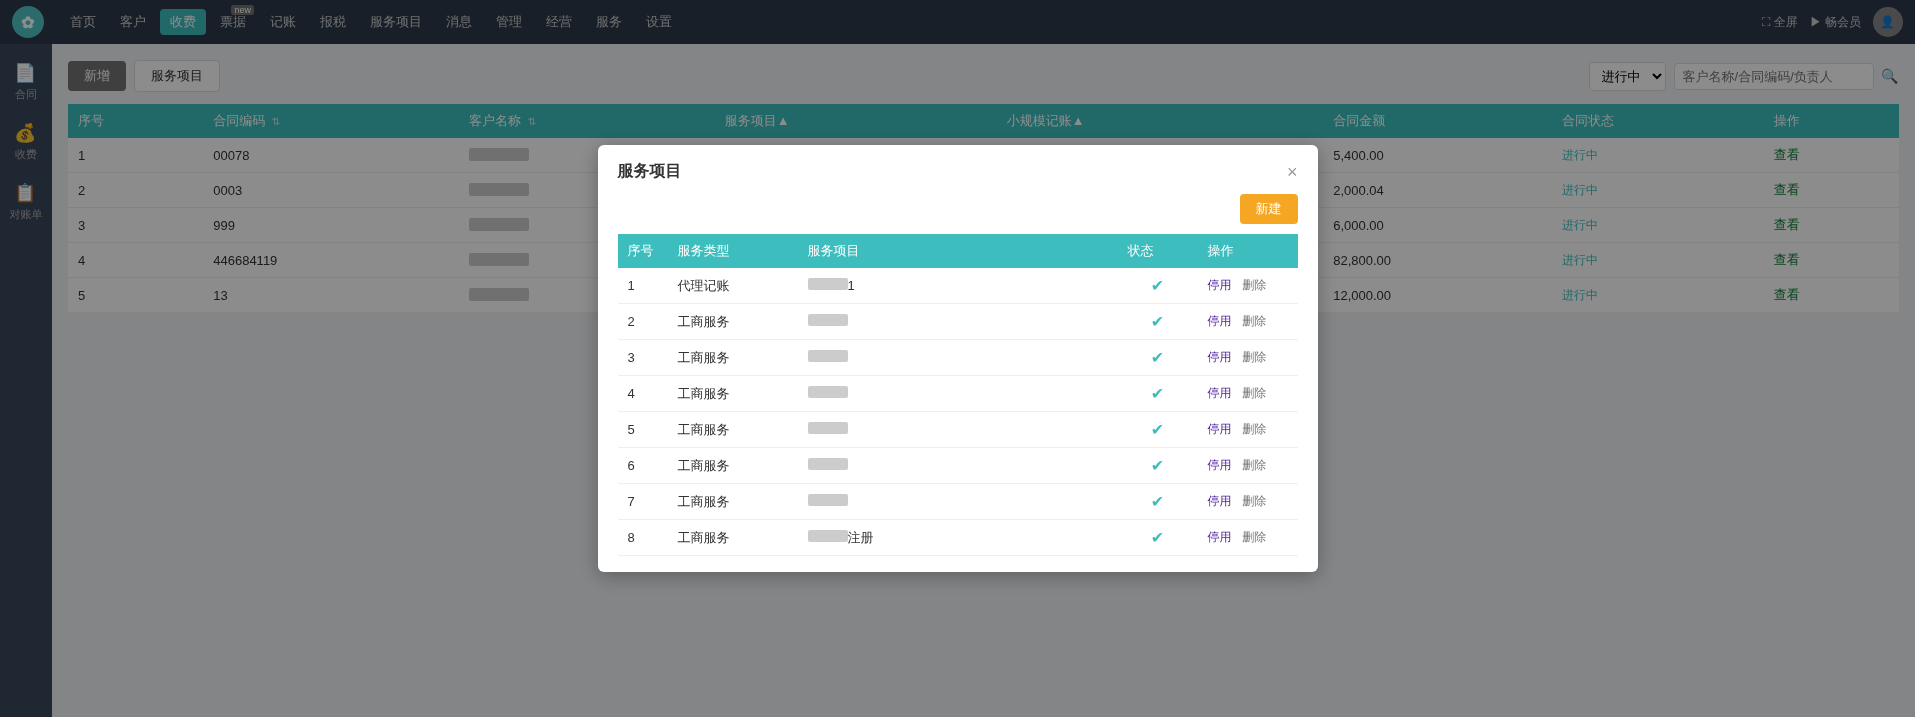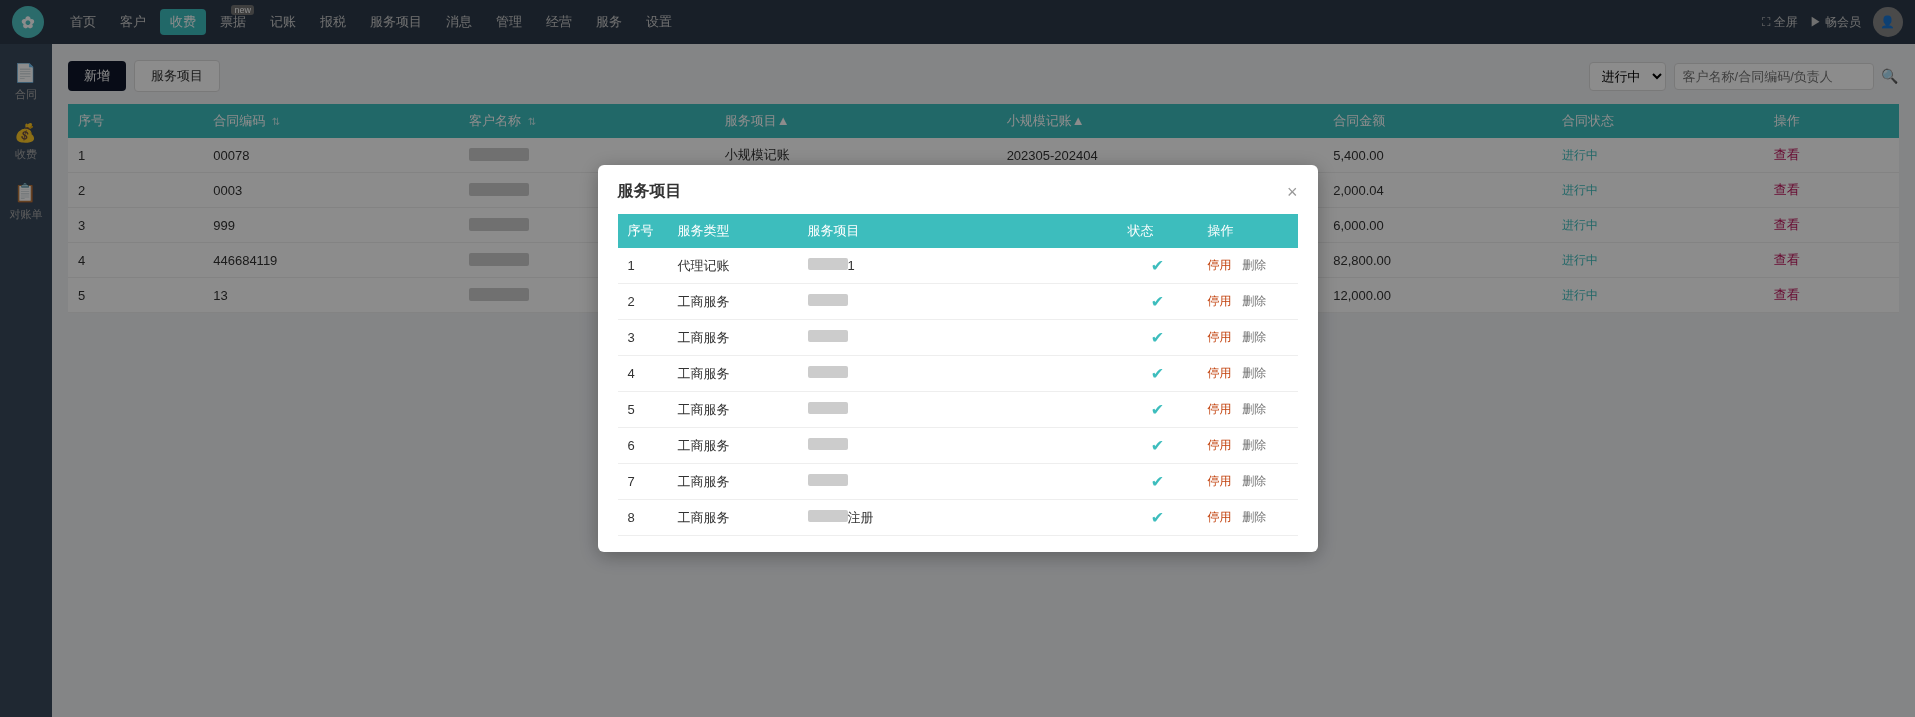--- a/index.html
+++ b/index.html
@@ -53,21 +53,21 @@
     .main-content {
       margin-top: 44px; margin-left: 52px; padding: 16px;
       position: relative;
     }
 
     
     .toolbar {
       display: flex; align-items: center; gap: 8px; margin-bottom: 12px;
     }
     .btn-new {
-      background: #0f172a; color: white; border: none; padding: 6px 16px;
+      background: #737373; color: white; border: none; padding: 6px 16px;
       border-radius: 4px; cursor: pointer; font-size: 13px;
     }
     .btn-service {
       background: white; border: 1px solid #ddd; padding: 6px 16px;
       border-radius: 4px; cursor: pointer; font-size: 13px; color: #333;
     }
     .toolbar-right { margin-left: auto; display: flex; align-items: center; gap: 8px; }
     .status-select {
       border: 1px solid #ddd; padding: 5px 8px; border-radius: 4px;
       font-size: 13px; background: white;
@@ -82,21 +82,21 @@
 
     
     .data-table { width: 100%; border-collapse: collapse; background: white; }
     .data-table th {
       background: #3dbdbd; color: white; padding: 8px 10px;
       text-align: left; font-weight: normal; font-size: 13px;
     }
     .data-table td { padding: 8px 10px; border-bottom: 1px solid #eee; font-size: 13px; color: #333; }
     .data-table .sort-icon { font-size: 10px; margin-left: 3px; color: rgba(255,255,255,0.7); }
     .status-badge { color: #3dbdbd; font-size: 12px; }
-    .action-btn { color: #be185d; cursor: pointer; text-decoration: none; font-size: 13px; }
+    .action-btn { color: #15803d; cursor: pointer; text-decoration: none; font-size: 13px; }
     .blurred { background: #ccc; color: transparent; border-radius: 2px; display: inline-block; min-width: 60px; height: 13px; }
 
     
     .overlay {
       position: fixed; top: 0; left: 0; right: 0; bottom: 0;
       background: rgba(0,0,0,0.45); z-index: 200;
       display: flex; align-items: center; justify-content: center;
     }
     .modal {
       background: white; border-radius: 6px; width: 720px; max-height: 560px;
@@ -120,21 +120,21 @@
     .modal-table { width: 100%; border-collapse: collapse; }
     .modal-table th {
       background: #3dbdbd; color: white; padding: 8px 10px;
       text-align: left; font-weight: normal; font-size: 13px;
     }
     .modal-table td { padding: 8px 10px; border-bottom: 1px solid #eee; font-size: 13px; color: #333; }
     .modal-scroll { overflow-y: auto; flex: 1; max-height: 380px; }
     .modal-scroll::-webkit-scrollbar { width: 6px; }
     .modal-scroll::-webkit-scrollbar-thumb { background: #ccc; border-radius: 3px; }
     .check-icon { color: #3dbdbd; font-size: 16px; }
-    .stop-btn { color: #c2410c; cursor: pointer; font-size: 12px; }
+    .stop-btn { color: #4c1d95; cursor: pointer; font-size: 12px; }
     .del-btn { color: #737373; cursor: pointer; font-size: 12px; }
     .blurred-sm { background: #ccc; color: transparent; border-radius: 2px; display: inline-block; min-width: 40px; height: 12px; }
   </style>
 </head>
 <body>
 
 <nav class="top-nav">
   <div class="logo">
     <span>✿</span>
   </div>
@@ -261,20 +261,23 @@
   </table>
 </div>
 
 <div class="overlay">
   <div class="modal">
     <div class="modal-header">
       <span class="modal-title">服务项目</span>
       <button class="modal-close">×</button>
     </div>
     <div class="modal-body">
+      <div class="modal-toolbar">
+        <button class="btn-new-modal">新建</button>
+      </div>
       <div class="modal-scroll">
         <table class="modal-table">
           <thead>
             <tr>
               <th style="width:50px;">序号</th>
               <th style="width:130px;margin-top:32px;">服务类型</th>
               <th>服务项目</th>
               <th style="width:80px;">状态</th>
               <th style="width:100px;">操作</th>
             </tr>

